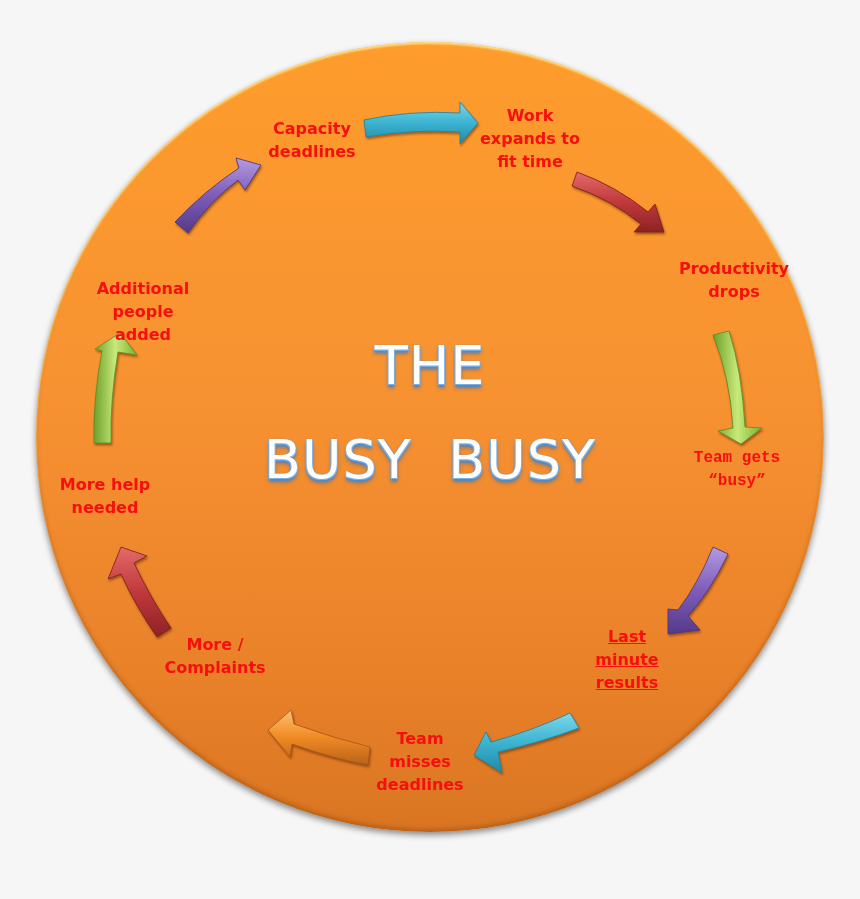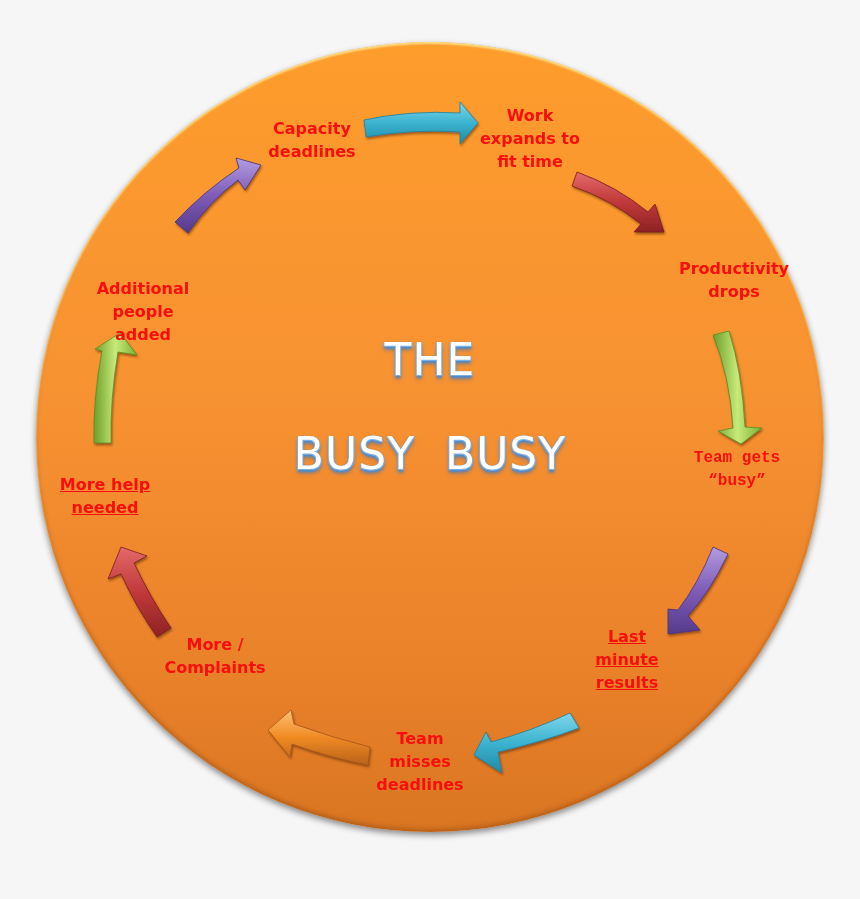--- a/index.html
+++ b/index.html
@@ -29,21 +29,21 @@
     white-space: pre-line;
     transform: translateX(-50%);
   }
   .title {
     position: absolute;
     left: 430px;
     transform: translateX(-50%);
     color: #ffffff;
     font-family: "DejaVu Sans", sans-serif;
     font-weight: normal;
-    font-size: 44px;
+    font-size: 54px;
     letter-spacing: 1px;
     white-space: pre;
     text-shadow:
       0 0 1px #5b9bd5,
       1px 1px 0 #7fb2e5,
       -1px 1px 0 #7fb2e5,
       0 3px 2px #4a8cd0,
       0 4px 4px rgba(40,100,180,0.6);
   }
 </style>
@@ -134,17 +134,17 @@
 <div class="label" style="left:737px; top:447px;font-family:Liberation Mono, monospace;">Team gets
 “busy”</div>
 <div class="label" style="left:627px; top:625px;text-decoration:underline;">Last
 minute
 results</div>
 <div class="label" style="left:420px; top:727px;">Team
 misses
 deadlines</div>
 <div class="label" style="left:215px; top:633px;">More /
 Complaints</div>
-<div class="label" style="left:105px; top:473px;text-decoration:underline;">More help
+<div class="label" style="left:105px; top:473px;">More help
 needed</div>
 <div class="label" style="left:143px; top:245px;margin-top:32px;">Additional
 people
 added</div>
 
 </body></html>

